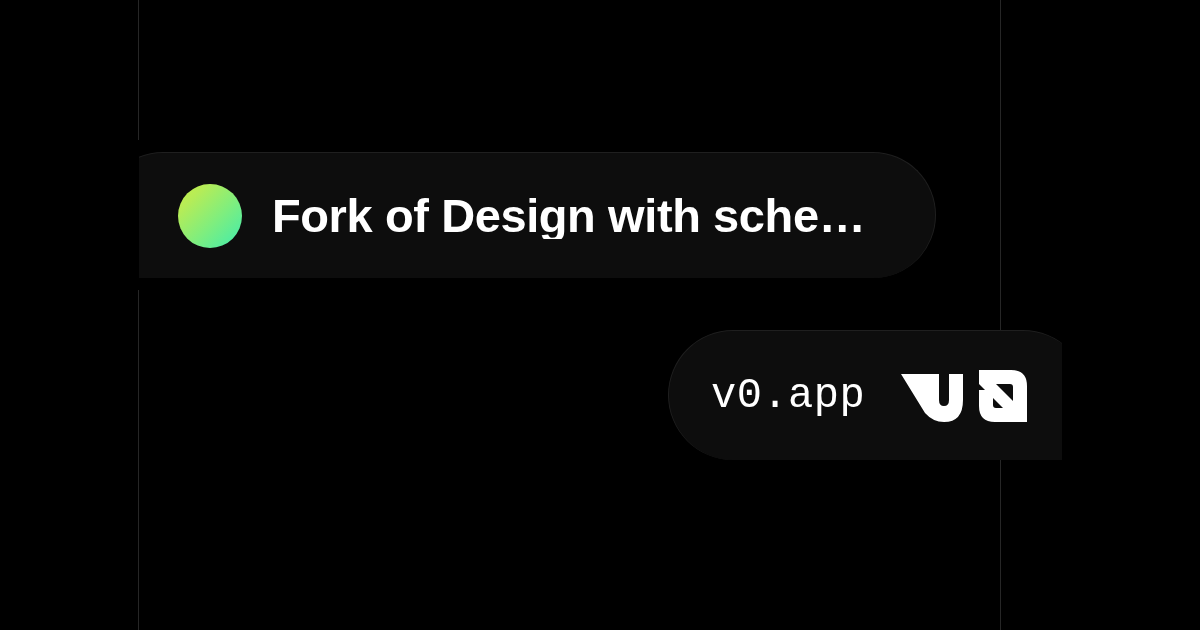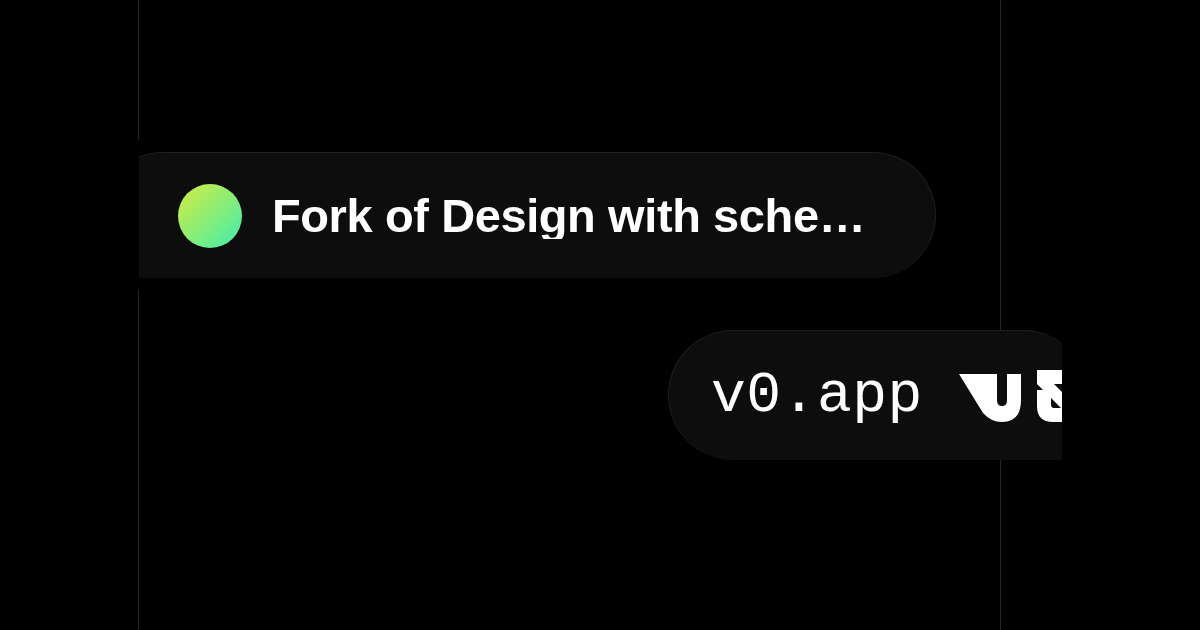--- a/index.html
+++ b/index.html
@@ -96,21 +96,21 @@
     box-sizing: border-box;
     display: flex;
     align-items: center;
     padding-left: 42px;
     overflow: hidden;
   }
 
   .brand-domain {
     color: #ffffff;
     font-family: "Liberation Mono", "DejaVu Sans Mono", monospace;
-    font-size: 58px;
+    font-size: 42px;
     font-weight: 400;
     letter-spacing: 0.5px;
     line-height: 1;
     white-space: nowrap;
   }
 
   .brand-logo {
     margin-left: 36px;
     flex: 0 0 auto;
     display: block;

